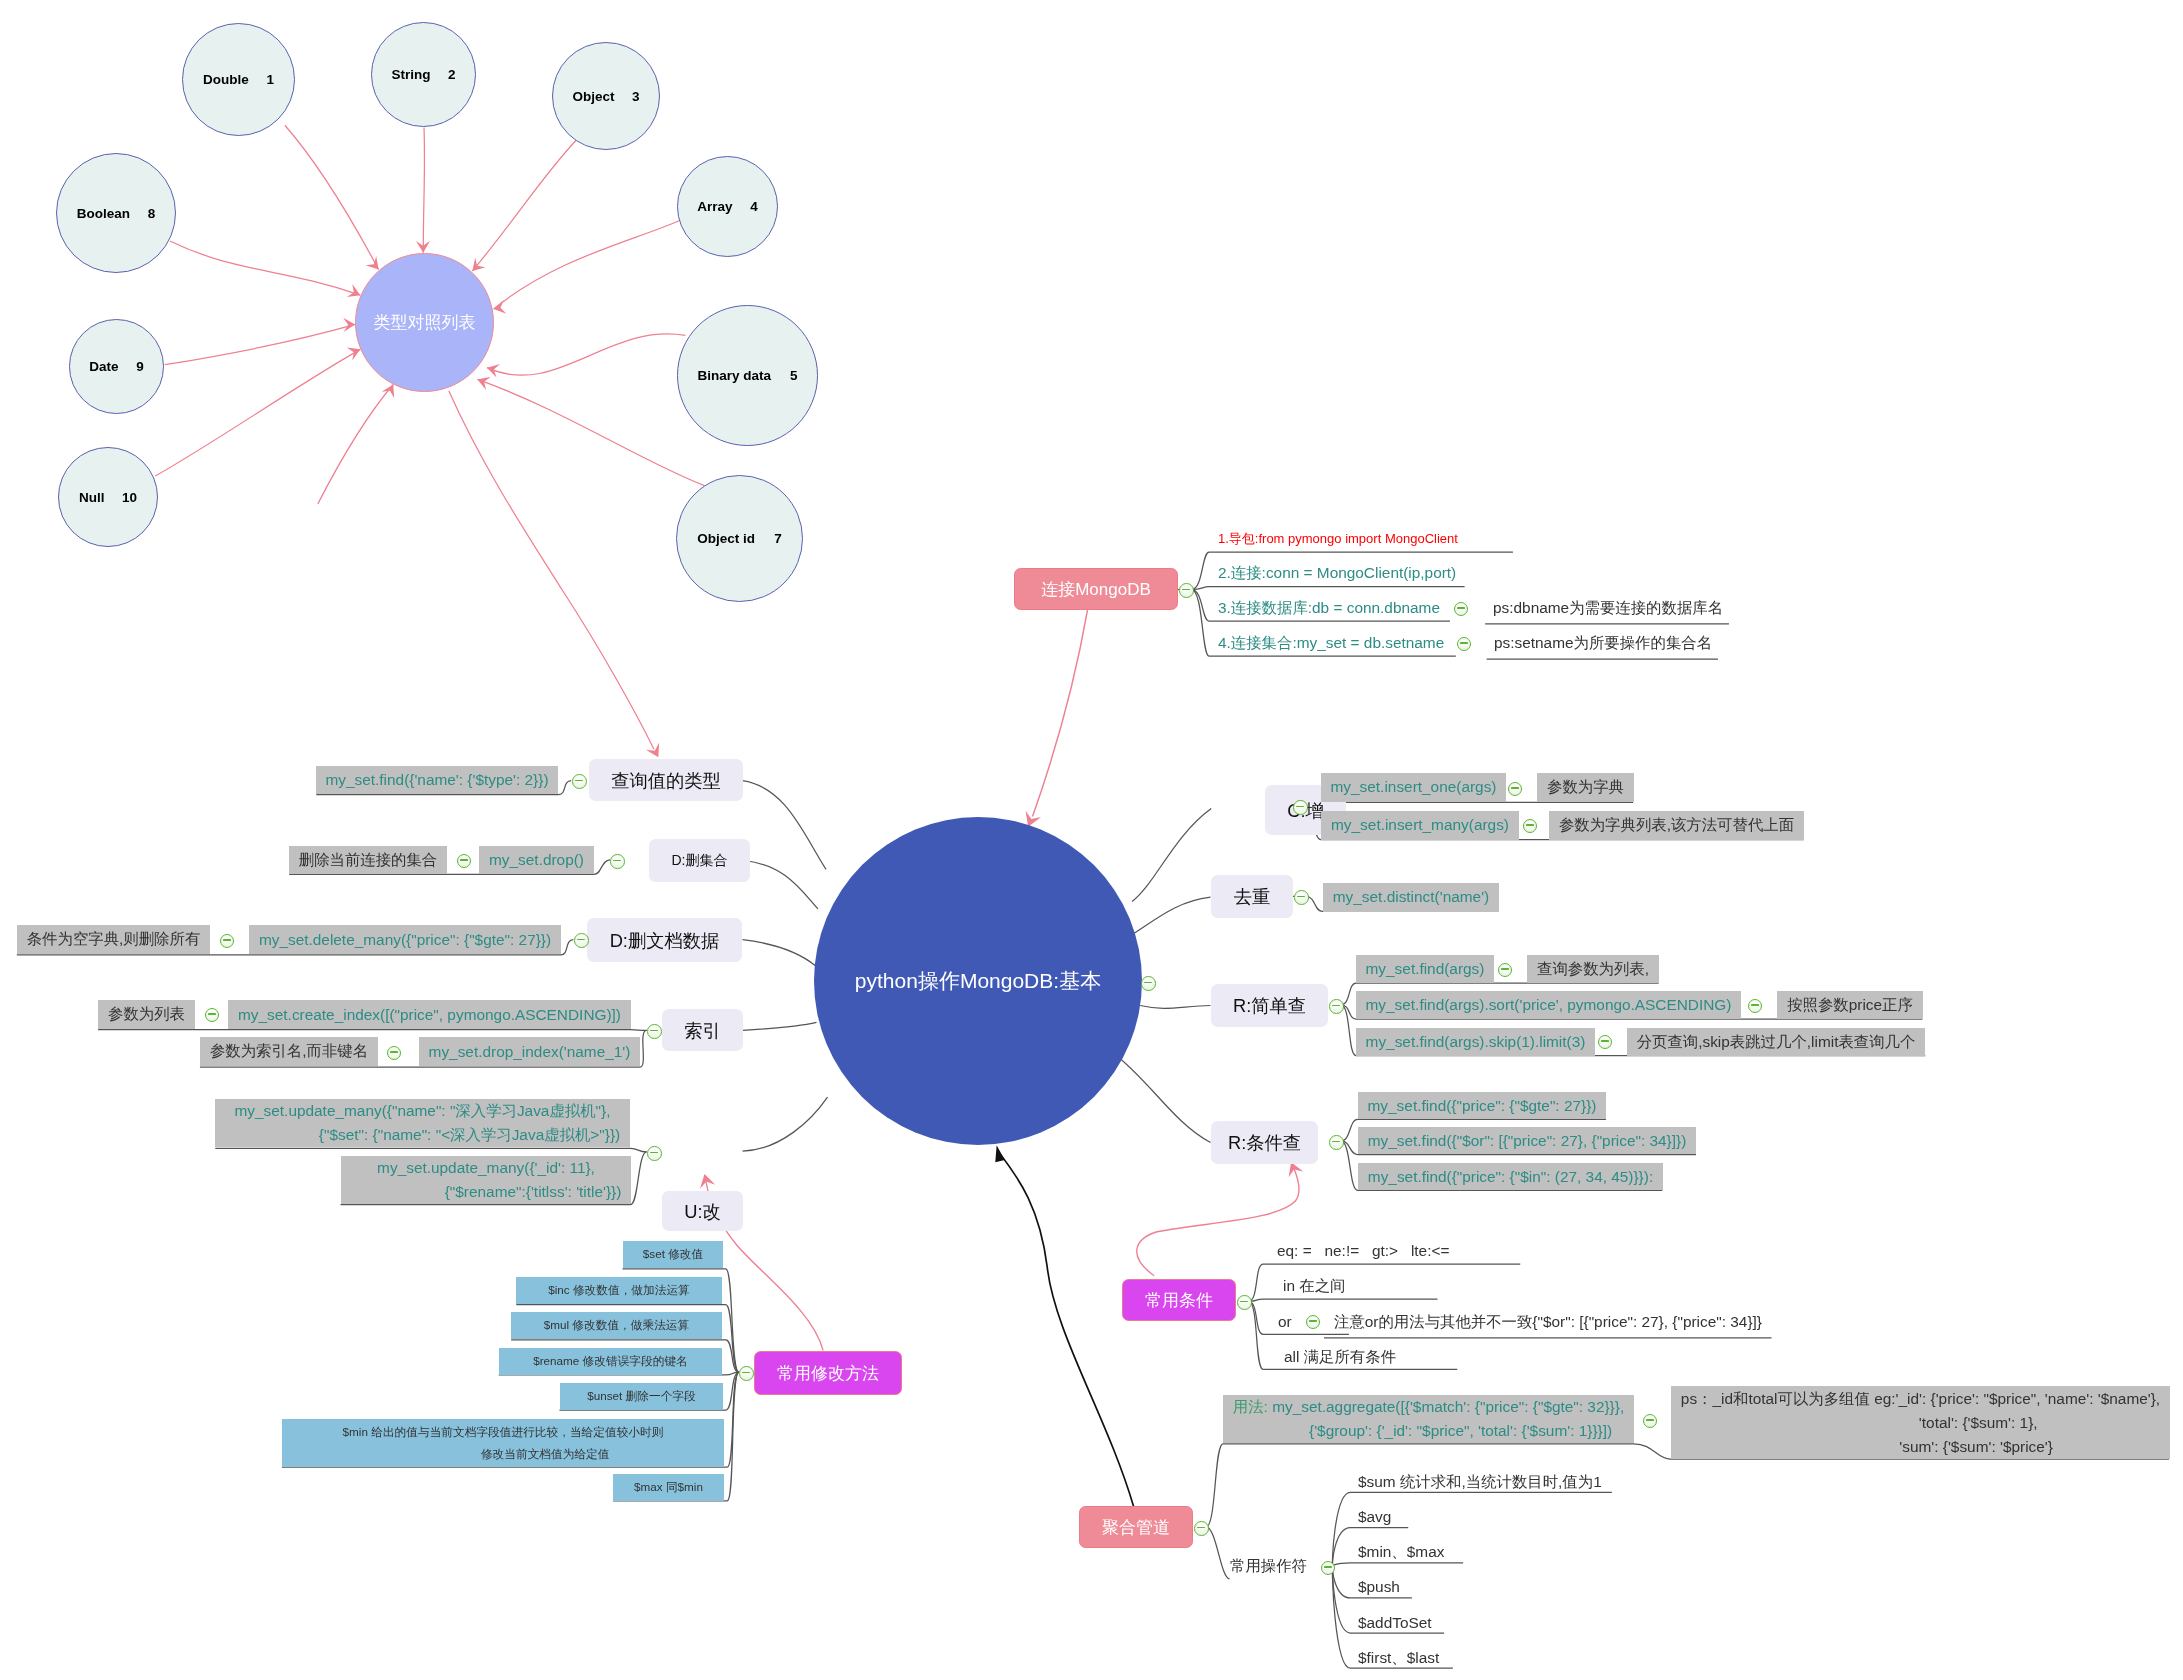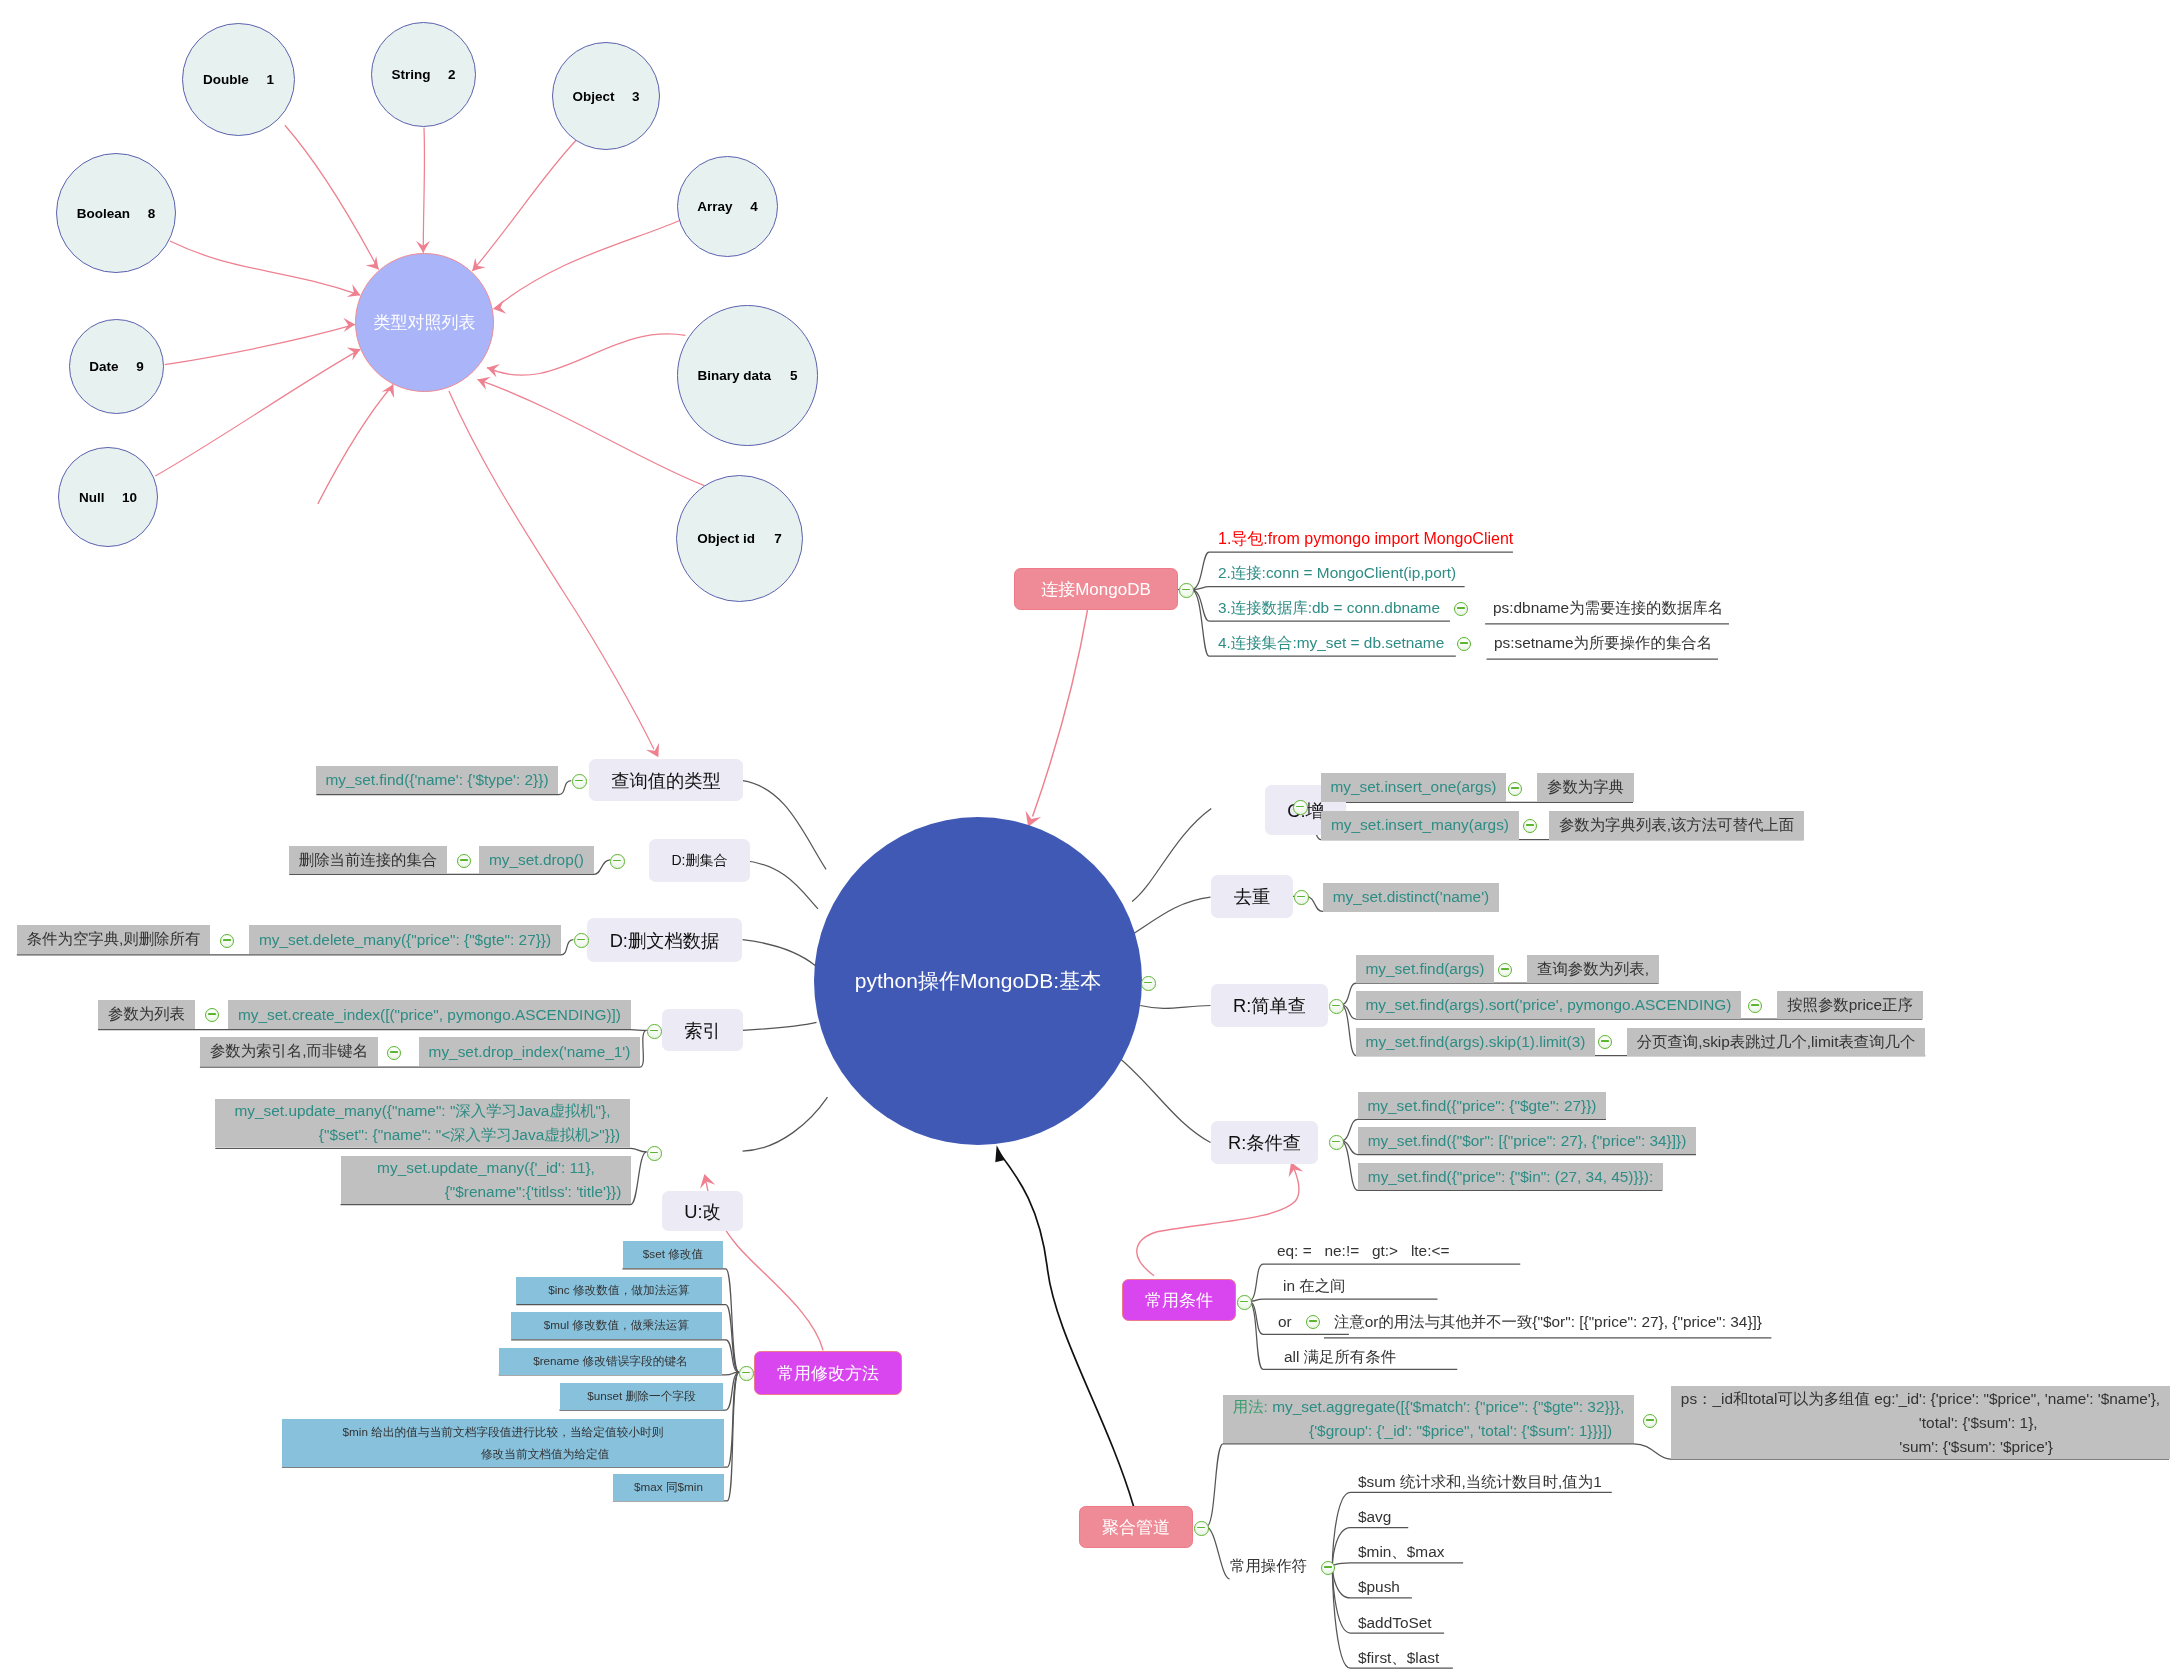--- a/index.html
+++ b/index.html
@@ -162,21 +162,21 @@
 <div class="abs ctr bub" style="left:58px;top:447px;width:100px;height:100px;font-size:13.5px;">
       <span>Null</span>
       <span style="display:inline-block;width:17.6px"></span>
       <span>10</span>
     </div>
 <div class="abs ctr typeroot" style="left:355px;top:253px;width:139px;height:139px;font-size:17px;">类型对照列表</div>
 <div class="abs ctr pinkn" style="left:1014px;top:568px;width:164px;height:42px;font-size:17px;">连接MongoDB</div>
 <div class="tgl" style="left:1179px;top:583px;width:12.6px;height:12.6px;">
       <i style="left:2.2px;top:4.7px;width:8.2px;"></i>
     </div>
-<div class="abs pre redt" style="left:1218px;top:527px;height:23.4px;line-height:23.4px;font-size:16px;">1.导包:from pymongo import MongoClient</div>
+<div class="abs pre redt" style="left:1218px;top:527px;height:23.4px;line-height:23.4px;font-size:13px;">1.导包:from pymongo import MongoClient</div>
 <div class="abs pre tealt" style="left:1218px;top:561px;height:23.4px;line-height:23.4px;font-size:15.4px;">2.连接:conn = MongoClient(ip,port)</div>
 <div class="abs pre tealt" style="left:1218px;top:596px;height:23.4px;line-height:23.4px;font-size:15.4px;">3.连接数据库:db = conn.dbname</div>
 <div class="tgl" style="left:1454px;top:602px;width:12px;height:12px;">
       <i style="left:2.1px;top:4.4px;width:7.8px;"></i>
     </div>
 <div class="abs pre plain" style="left:1493px;top:596px;height:23.4px;line-height:23.4px;font-size:15.4px;">ps:dbname为需要连接的数据库名</div>
 <div class="abs pre tealt" style="left:1218px;top:631px;height:23.4px;line-height:23.4px;font-size:15.4px;">4.连接集合:my_set = db.setname</div>
 <div class="tgl" style="left:1457px;top:637px;width:12px;height:12px;">
       <i style="left:2.1px;top:4.4px;width:7.8px;"></i>
     </div>

